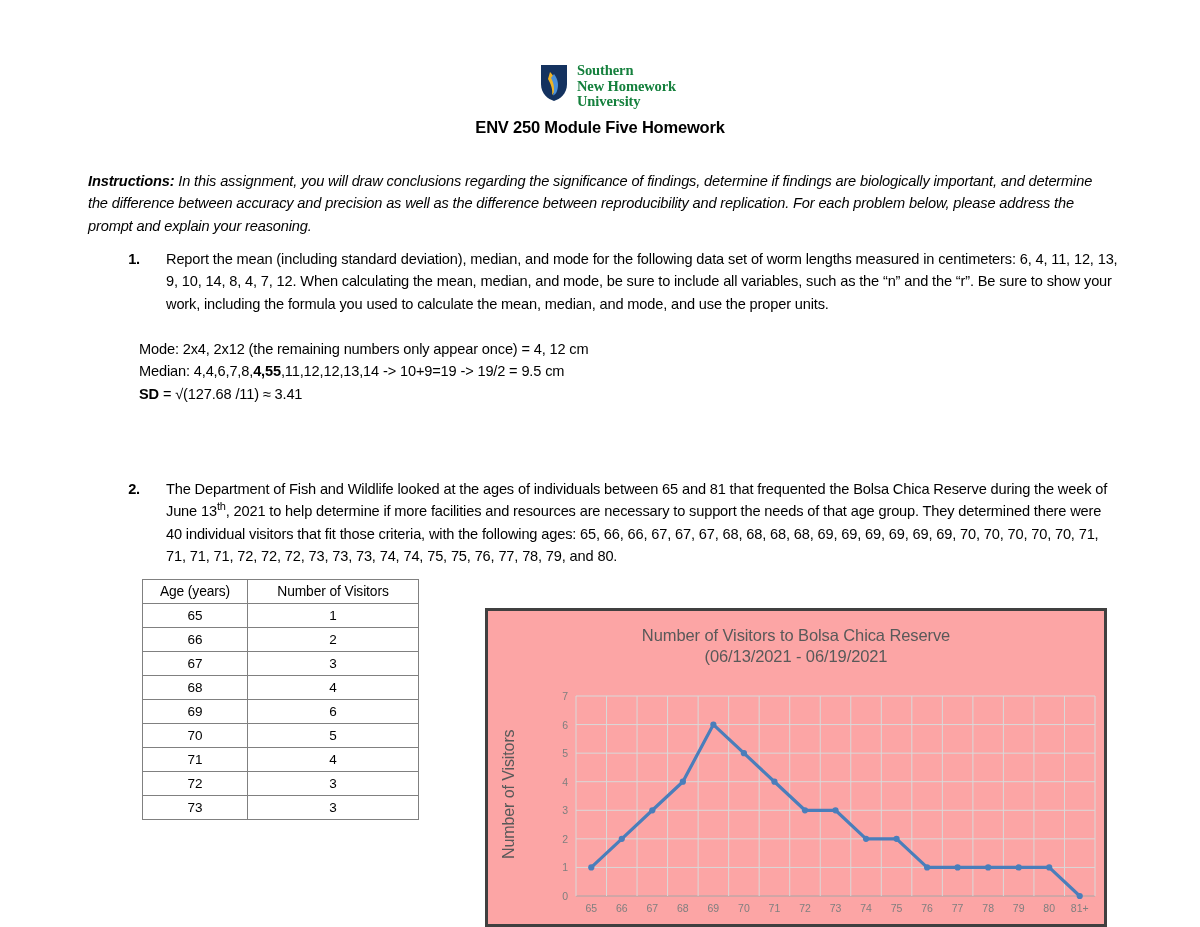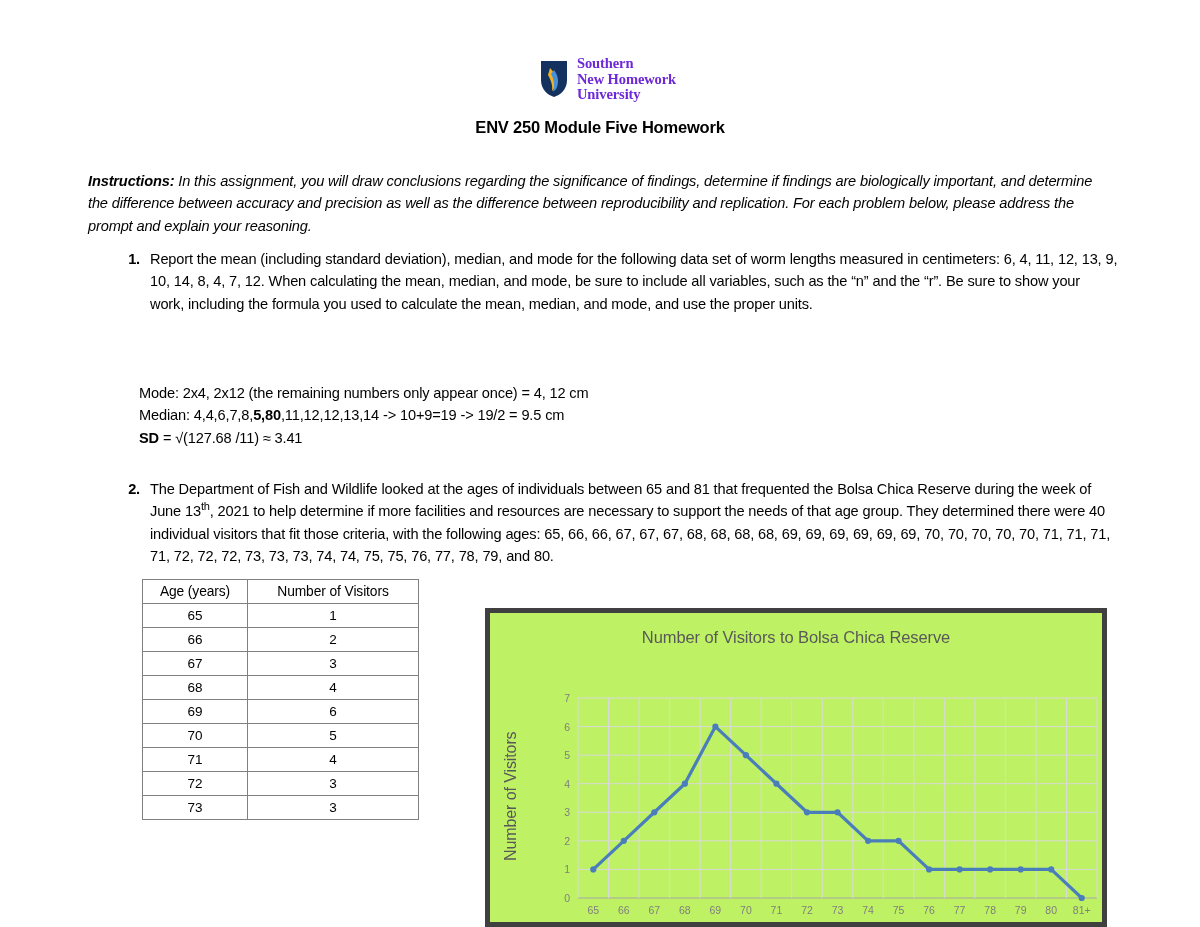--- a/index.html
+++ b/index.html
@@ -37,22 +37,23 @@
     width: 28px;
     height: 38px;
     position: relative;
     flex: 0 0 auto;
   }
   .logo-text {
     line-height: 1.08;
     font-family: "Liberation Serif", serif;
     font-weight: bold;
     font-size: 14.5px;
-    color: #6d28d9;
+    color: #15803d;
     letter-spacing: -0.1px;
+    margin-top: 7px;
   }
   .logo-text div { white-space: nowrap; }
 
   
   .doc-title {
     position: absolute;
     top: 118px;
     left: 0;
     width: 1200px;
     text-align: center;
@@ -89,31 +90,30 @@
     line-height: 1.53;
     letter-spacing: -0.15px;
   }
   .q-num {
     font-weight: bold;
     width: 26px;
     text-align: right;
     flex: 0 0 26px;
     padding-left: 26px;
   }
-  .q-text { flex: 1 1 auto; }
+  .q-text { flex: 1 1 auto; margin-left: 16px; }
 
   .answers {
     position: absolute;
     left: 139px;
     top: 338px;
     width: 820px;
     font-size: 14.6px;
     line-height: 1.53;
     letter-spacing: -0.15px;
-    margin-top: 44px;
   }
   .answers div { white-space: nowrap; }
   .answers b { font-weight: bold; }
 
   .q2 {
     position: absolute;
     left: 88px;
     top: 478px;
     width: 1030px;
   }
@@ -142,23 +142,23 @@
   .data-table th:nth-child(1), .data-table td:nth-child(1) { width: 92px; }
   .data-table th:nth-child(2), .data-table td:nth-child(2) { width: 158px; }
 
   
   .chart-box {
     position: absolute;
     left: 485px;
     top: 608px;
     width: 622px;
     height: 319px;
-    border: 5px solid #404040;
+    border: 3px solid #404040;
     box-sizing: border-box;
-    background: #bef264;
+    background: #fca5a5;
   }
   .chart-title {
     position: absolute;
     top: 14px;
     left: 0;
     width: 100%;
     text-align: center;
     font-size: 16.5px;
     color: #595959;
     line-height: 1.28;
@@ -221,21 +221,21 @@
 
   <div class="q-list">
     <div class="q-item">
       <div class="q-num">1.</div>
       <div class="q-text">Report the mean (including standard deviation), median, and mode for the following data set of worm lengths measured in centimeters: 6, 4, 11, 12, 13, 9, 10, 14, 8, 4, 7, 12. When calculating the mean, median, and mode, be sure to include all variables, such as the “n” and the “r”. Be sure to show your work, including the formula you used to calculate the mean, median, and mode, and use the proper units.</div>
     </div>
   </div>
 
   <div class="answers">
     <div>Mode: 2x4, 2x12 (the remaining numbers only appear once) = 4, 12 cm</div>
-    <div><span>Median: 4,4,6,7,8,</span><b>5,80</b><span>,11,12,12,13,14 -&gt; 10+9=19 -&gt; 19/2 = 9.5 cm</span></div>
+    <div><span>Median: 4,4,6,7,8,</span><b>4,55</b><span>,11,12,12,13,14 -&gt; 10+9=19 -&gt; 19/2 = 9.5 cm</span></div>
     <div><b>SD</b><span> = √(127.68 /11) ≈ 3.41</span></div>
   </div>
 
   <div class="q2">
     <div class="q-item">
       <div class="q-num">2.</div>
       <div class="q-text"><span>The Department of Fish and Wildlife looked at the ages of individuals between 65 and 81 that frequented the Bolsa Chica Reserve during the week of June 13</span><sup>th</sup><span>, 2021 to help determine if more facilities and resources are necessary to support the needs of that age group. They determined there were 40 individual visitors that fit those criteria, with the following ages: 65, 66, 66, 67, 67, 67, 68, 68, 68, 68, 69, 69, 69, 69, 69, 69, 70, 70, 70, 70, 70, 71, 71, 71, 71, 72, 72, 72, 73, 73, 73, 74, 74, 75, 75, 76, 77, 78, 79, and 80.</span></div>
     </div>
   </div>
 
@@ -282,20 +282,21 @@
         <tr>
           <td>73</td>
           <td>3</td>
         </tr>
       </tbody>
   </table>
 
   <div class="chart-box">
     <div class="chart-title">
       <div>Number of Visitors to Bolsa Chica Reserve</div>
+      <div>(06/13/2021 - 06/19/2021</div>
     </div>
     <div class="y-axis-title">Number of Visitors</div>
     <svg class="plot-svg" viewBox="0 0 622 319">
         <line x1="88" y1="285" x2="607" y2="285" stroke="#a6a6a6" stroke-width="1"></line>
         <text x="80" y="289" text-anchor="end" class="tick-lbl">0</text>
         <line x1="88" y1="256.42857142857144" x2="607" y2="256.42857142857144" stroke="#d9d9d9" stroke-width="1"></line>
         <text x="80" y="260.42857142857144" text-anchor="end" class="tick-lbl">1</text>
         <line x1="88" y1="227.85714285714286" x2="607" y2="227.85714285714286" stroke="#d9d9d9" stroke-width="1"></line>
         <text x="80" y="231.85714285714286" text-anchor="end" class="tick-lbl">2</text>
         <line x1="88" y1="199.28571428571428" x2="607" y2="199.28571428571428" stroke="#d9d9d9" stroke-width="1"></line>

